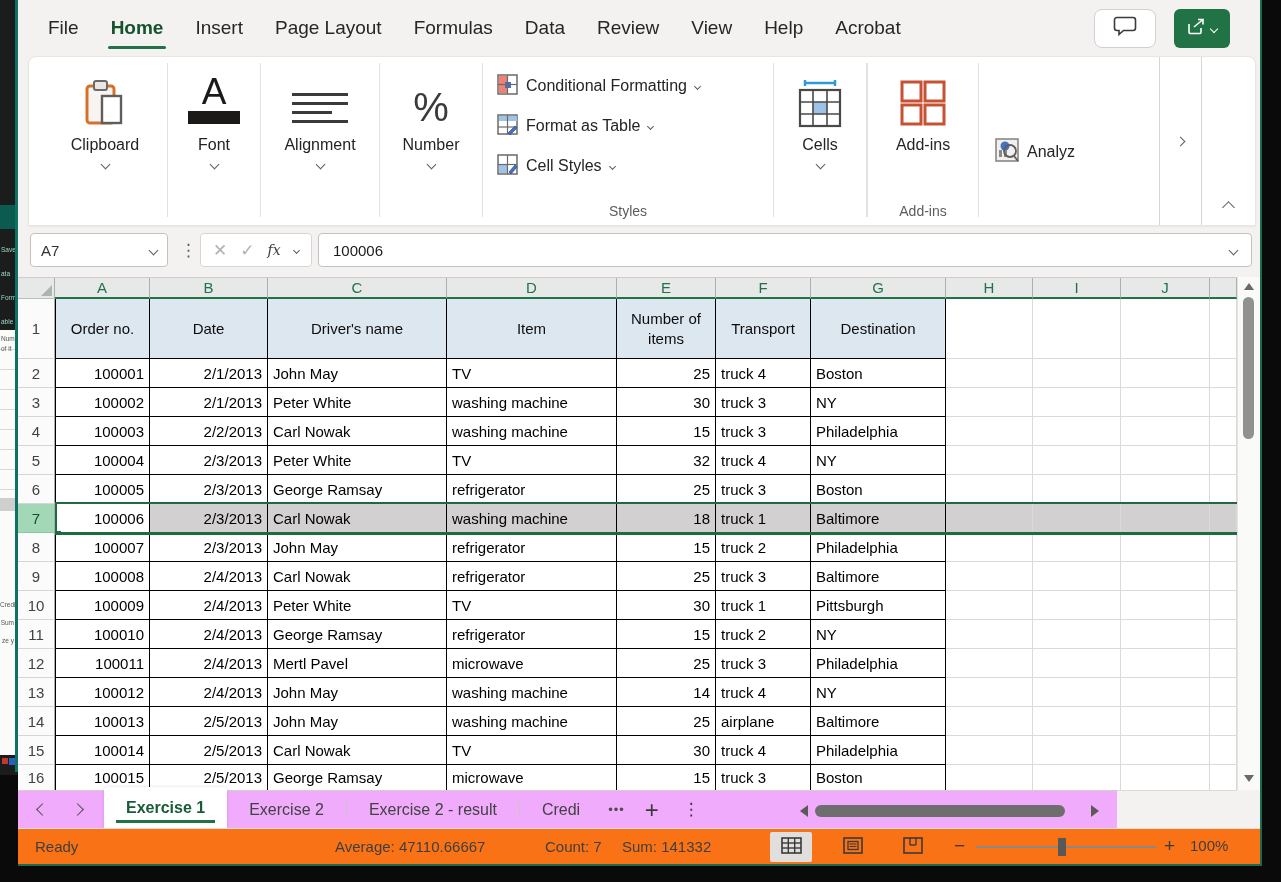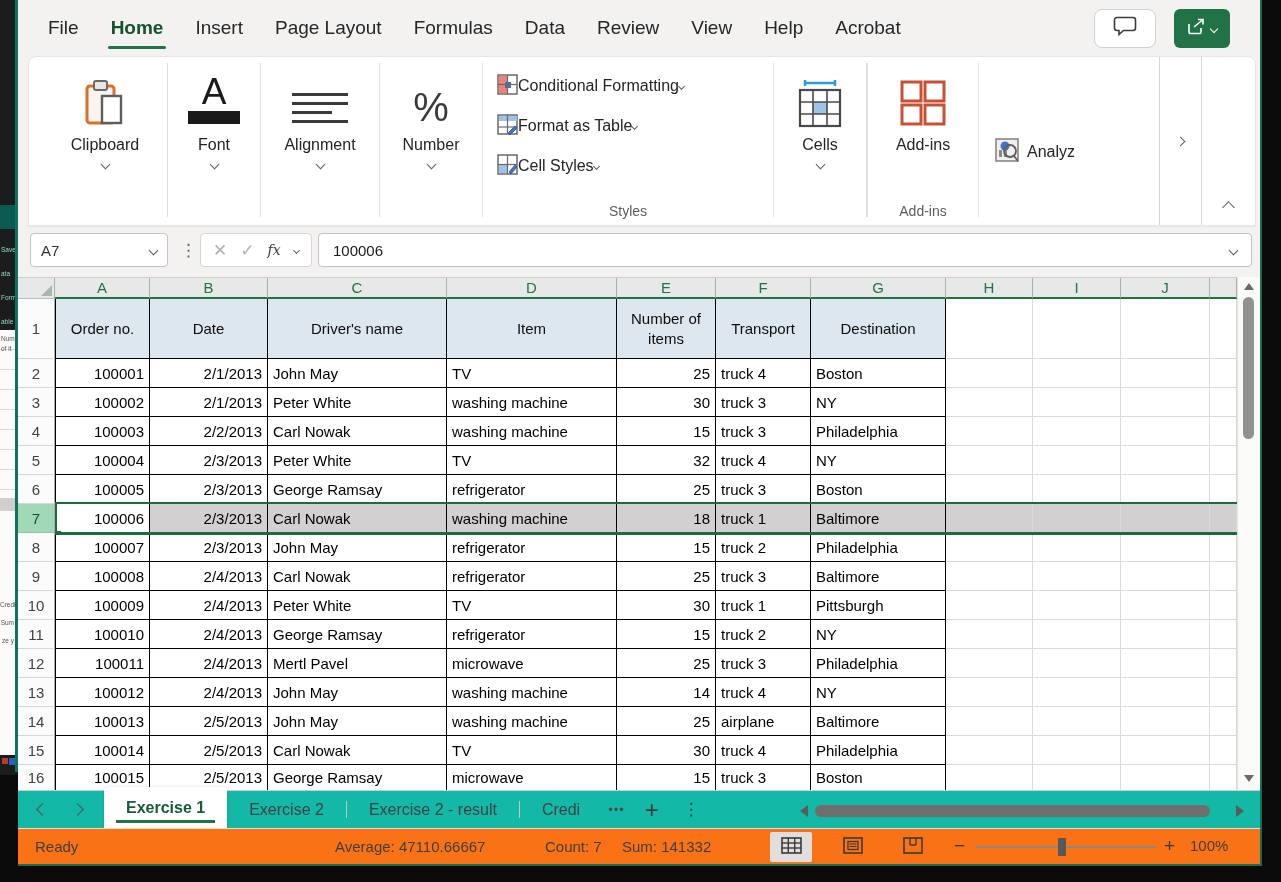--- a/index.html
+++ b/index.html
@@ -52,21 +52,21 @@
   .rib-group{display:flex;flex-direction:column;align-items:center;padding-top:12px;gap:7px}
   .rib-icn{height:60px;display:flex;align-items:flex-end;justify-content:center}
   .rib-label{font-size:16px;color:#252423}
   .w-clip{width:124px}.w-font{width:92px}.w-align{width:118px}.w-num{width:102px}
   .w-cells{width:92px}.w-edit{width:88px}.w-addins{width:110px;position:relative}
   .font-A{font-size:37px;line-height:34px;color:#1b1a19;font-weight:400}
   .font-bar{width:52px;height:13px;background:#1b1a19;margin-top:2px}
   .align-lines div{height:3px;background:#3b3a39;margin-bottom:6px}
   .pct{font-size:40px;color:#3b3a39;font-weight:400;line-height:44px}
   .styles-col{width:290px;position:relative;display:flex;flex-direction:column;padding:14px 0 0 14px;gap:10px}
-  .styles-item{display:flex;align-items:center;gap:0;font-size:16px;color:#252423;height:30px}
+  .styles-item{display:flex;align-items:center;gap:8px;font-size:16px;color:#252423;height:30px}
   .group-label{position:absolute;bottom:6px;left:0;right:0;text-align:center;font-size:14px;color:#5e5c5a}
   .analyze{display:flex;align-items:center;gap:8px;padding:22px 0 0 16px;font-size:16px;color:#252423;flex:1;overflow:hidden;white-space:nowrap}
   .rib-strip{position:absolute;top:0;bottom:0;right:53px;width:43px;background:#fff;
              border-left:1px solid #d8d6d4;border-right:1px solid #d8d6d4;
              display:flex;align-items:center;justify-content:center}
   .rib-collapse{position:absolute;right:12px;bottom:6px;width:30px;height:24px;
                 display:flex;align-items:center;justify-content:center}
   .rib-collapse .chev{width:9px;height:9px}
 
   
@@ -116,21 +116,21 @@
 
   
   .vscroll{position:absolute;left:1219px;top:277px;width:23px;height:513px;background:#fafaf9;border-left:1px solid #e4e2e0}
   .varrow-up{position:absolute;left:6px;top:6px;width:0;height:0;border-left:5px solid transparent;
              border-right:5px solid transparent;border-bottom:7px solid #6b6966}
   .vthumb{position:absolute;left:5px;top:20px;width:11px;height:142px;background:#909290;border-radius:6px}
   .varrow-down{position:absolute;left:6px;bottom:8px;width:0;height:0;border-left:5px solid transparent;
                border-right:5px solid transparent;border-top:7px solid #6b6966}
 
   
-  .tabbar{position:absolute;left:0;top:790px;width:1244px;height:38px;background:#14b8a6;
+  .tabbar{position:absolute;left:0;top:790px;width:1099px;height:38px;background:#f0abfc;
           border-top:1px solid #d2d0ce;display:flex;align-items:stretch}
   .tab-nav{display:flex;align-items:center;gap:26px;padding:0 22px 0 20px}
   .tab-nav .chev{width:9px;height:9px;border-width:1.8px;border-color:#4f4d4b}
   .tab-nav .chev.left{transform:rotate(135deg)}
   .sheet-tab{display:flex;align-items:center;padding:0 22px;font-size:16px;color:#424242;white-space:nowrap;position:relative}
   .sheet-tab.active{background:#fff;color:#185c37;font-weight:700;margin-top:-4px;
                     border-radius:3px 3px 0 0;box-shadow:0 0 3px rgba(0,0,0,.15)}
   .sheet-tab.active::after{content:'';position:absolute;left:12px;right:12px;bottom:5px;height:3px;background:#217346}
   .tab-sep{width:1px;background:#c8c6c4;margin:10px 0}
   .tab-dots{display:flex;align-items:center;font-size:13px;letter-spacing:1px;color:#4f4d4b;padding:0 6px}

